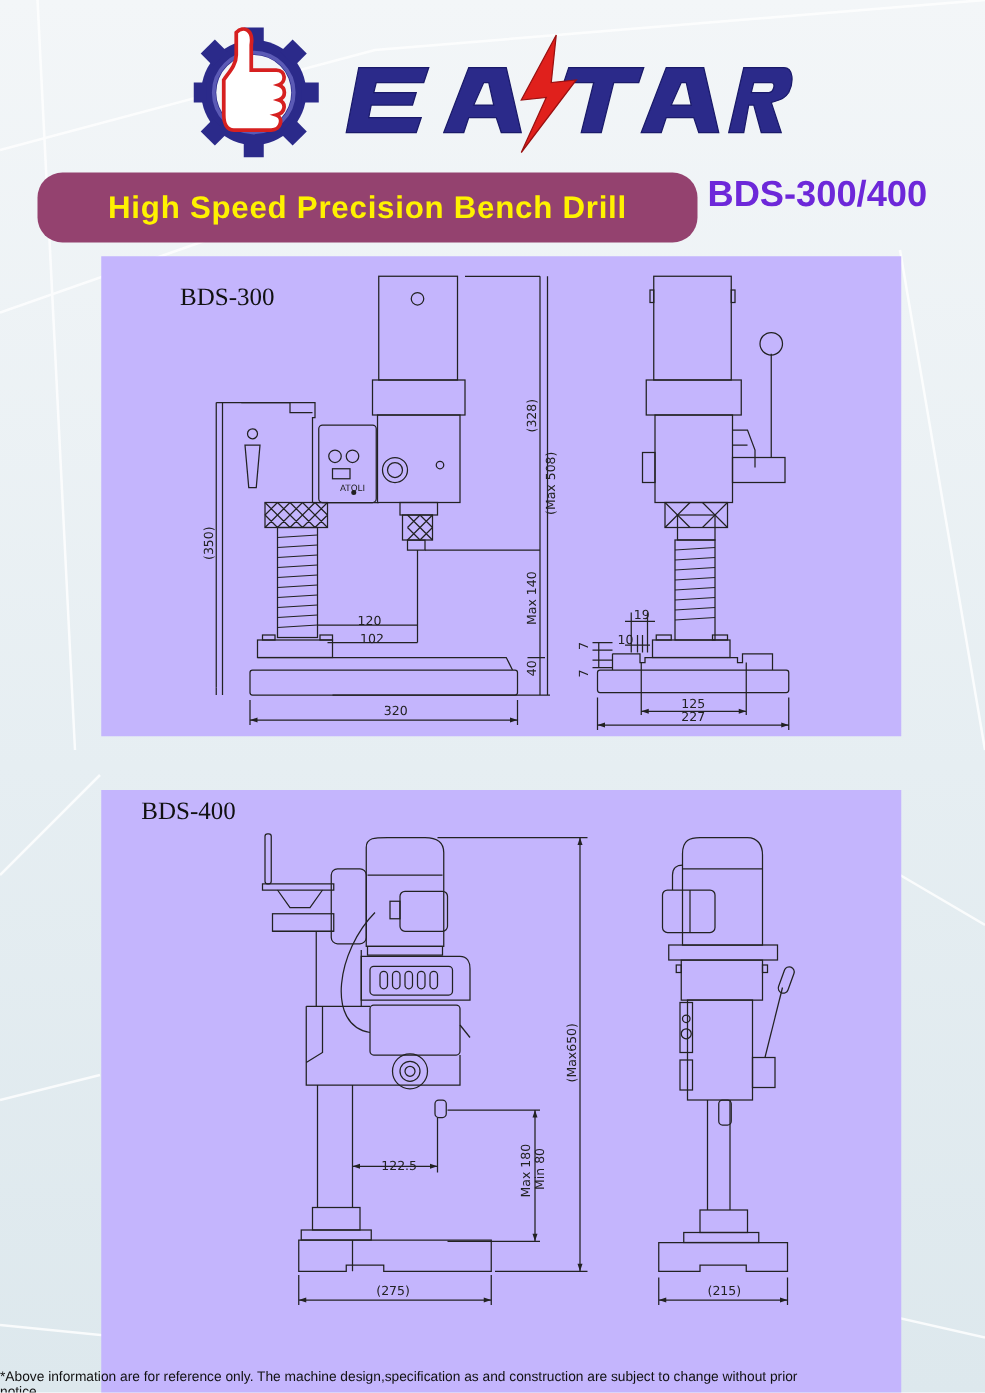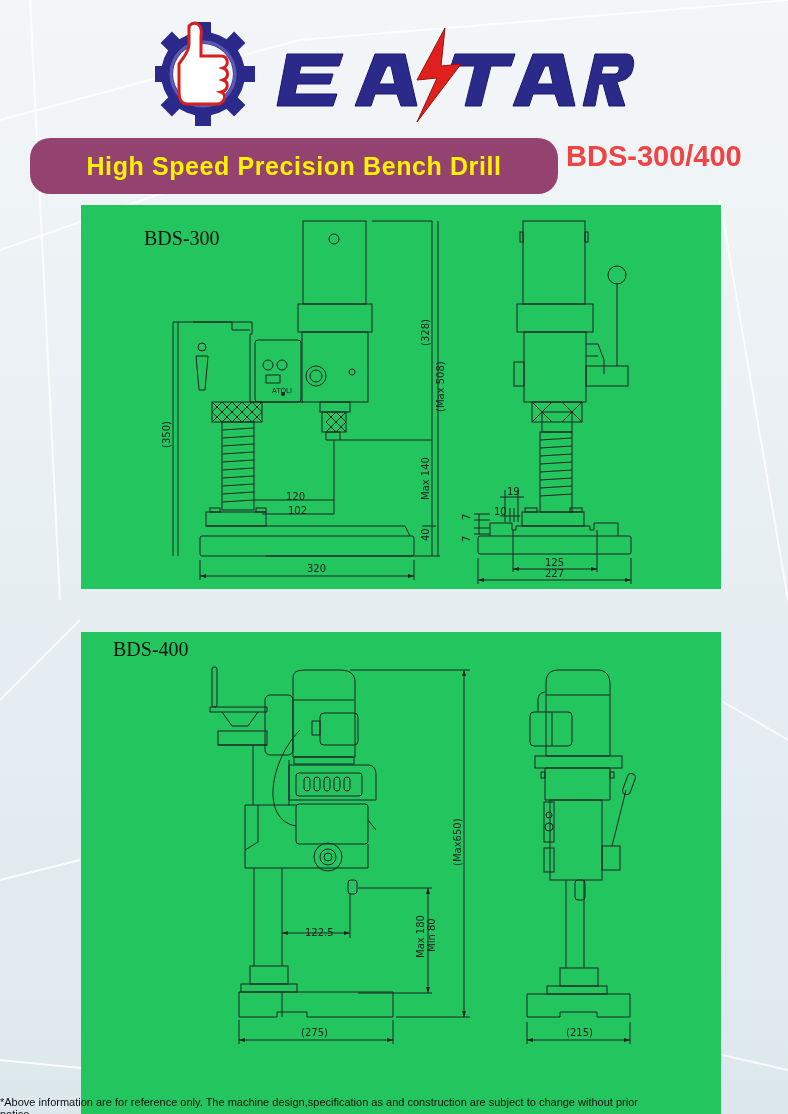--- a/index.html
+++ b/index.html
@@ -12,23 +12,23 @@
   .logo { position:absolute; left:155px; top:14px; width:480px; height:112px; }
   .banner {
     position:absolute; left:30px; top:138px; width:528px; height:56px;
     background:#94426f; border-radius:20px;
     color:#fff200; font-weight:bold; font-size:25px; letter-spacing:0.6px;
     display:flex; align-items:center; justify-content:center;
     font-family:"Liberation Sans", sans-serif;
   }
   .model-code {
     position:absolute; left:566px; top:140px;
-    color:#ef4444; font-weight:bold; font-size:29px; letter-spacing:0px;
-  }
-  .panel { position:absolute; background:#22c55e; }
+    color:#6d28d9; font-weight:bold; font-size:29px; letter-spacing:0px;
+  }
+  .panel { position:absolute; background:#c4b5fd; }
   .panel svg { position:absolute; left:0; top:0; }
   .panel-title {
     position:absolute; font-family:"Liberation Serif", serif; font-size:20px; color:#111;
   }
   .dim { font-family:"DejaVu Sans", sans-serif; font-size:10px; fill:#222; }
   .footnote {
     position:absolute; left:0; width:657px; top:1096px; text-align:left;
     font-size:11px; color:#111;
   }
 </style>

